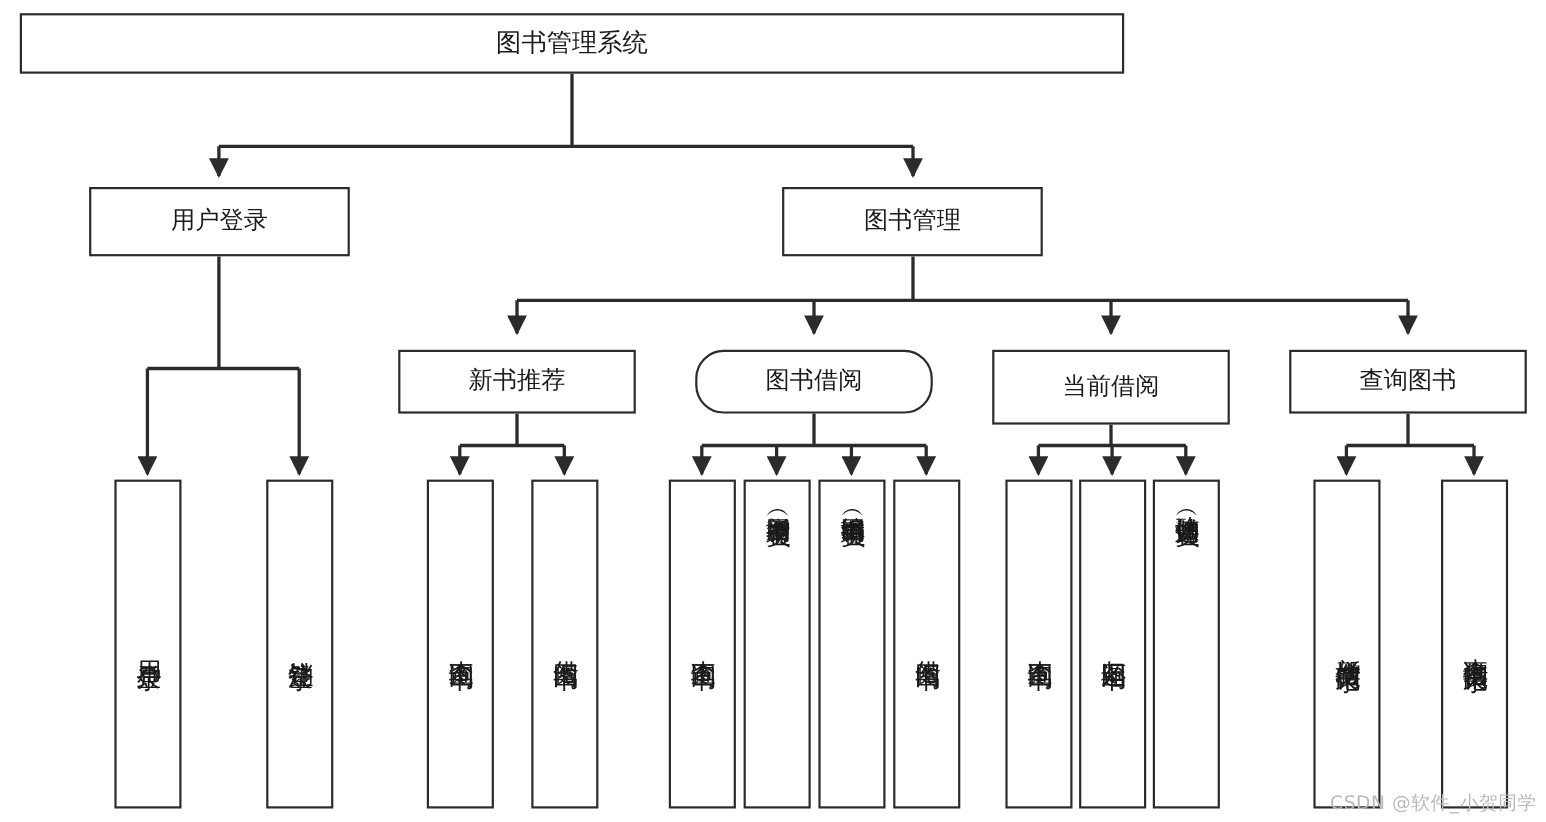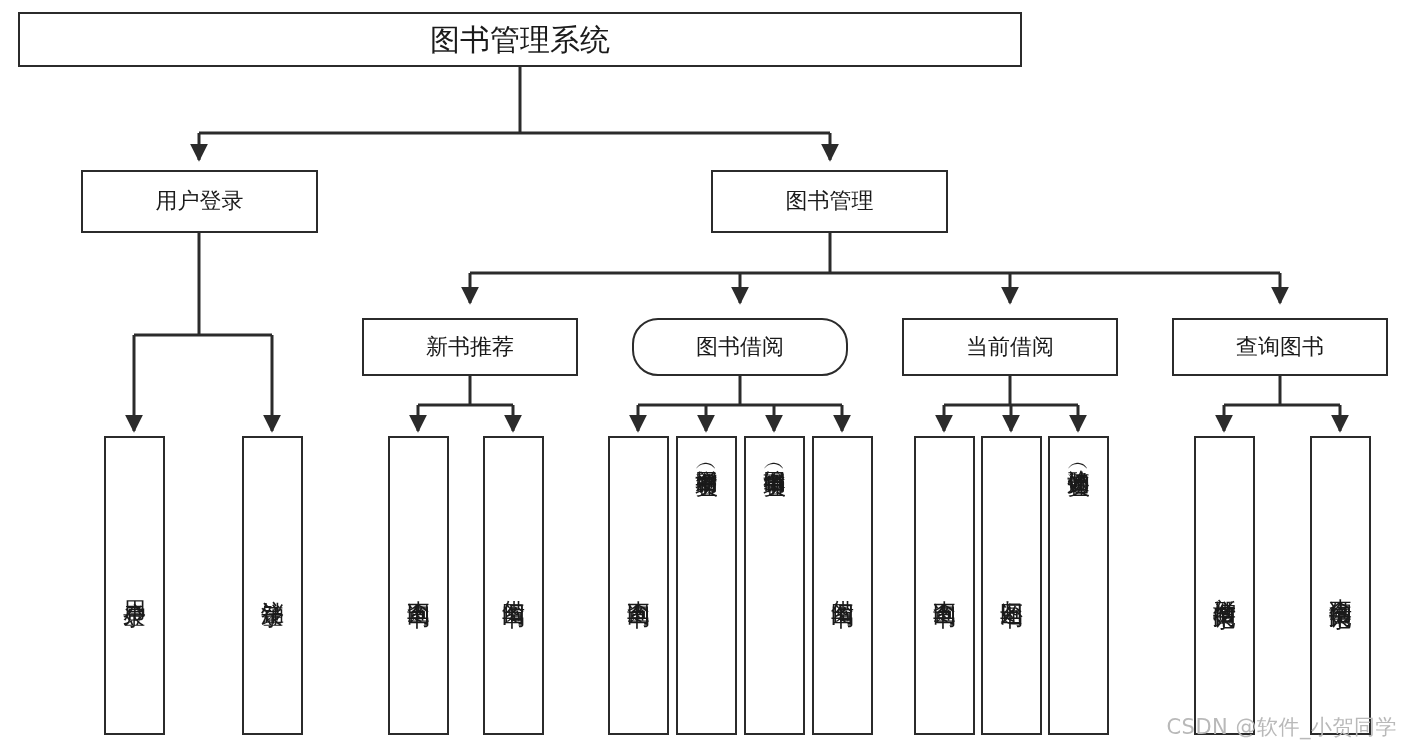--- a/index.html
+++ b/index.html
@@ -45,21 +45,21 @@
   .node .label {
     display: block;
     text-align: center;
     line-height: 1.12;
     white-space: nowrap;
   }
   .node.horizontal .label {
     font-size: 22px;
   }
   .node.root .label {
-    font-size: 30px;
+    font-size: 23px;
   }
   .node.vertical {
     align-items: flex-start;
     justify-content: center;
     padding-top: 14px;
   }
   .node.vertical .label {
     writing-mode: vertical-rl;
     text-orientation: upright;
     font-size: 23px;
@@ -72,21 +72,21 @@
     letter-spacing: 1px;
   }
   .node.vertical.center {
     align-items: center;
     padding-top: 0;
   }
   #watermark {
     position: absolute;
     right: 8px;
     bottom: 6px;
-    font-size: 21px;
+    font-size: 17px;
     color: #b9b9b9;
     letter-spacing: 0.5px;
     white-space: nowrap;
     pointer-events: none;
   }
 </style>
 </head>
 <body>
 
 <div id="canvas">
@@ -157,21 +157,21 @@
     </div>
 
     <div class="node horizontal" style="left:711px; top:170px; width:237px; height:63px;">
       <span class="label">图书管理</span>
     </div>
 
     <div class="node horizontal" style="left:632px; top:318px; width:216px; height:58px;border-radius:26px;">
       <span class="label">图书借阅</span>
     </div>
 
-    <div class="node horizontal" style="left:902px; top:318px; width:216px; height:58px;">
+    <div class="node horizontal" style="left:902px; top:318px; width:216px; height:68px;">
       <span class="label">当前借阅</span>
     </div>
 
     <div class="node horizontal" style="left:1172px; top:318px; width:216px; height:58px;">
       <span class="label">查询图书</span>
     </div>
 
     <div class="node vertical center" style="left:104px; top:436px; width:61px; height:299px;">
       <span class="label">用户登录</span>
     </div>

